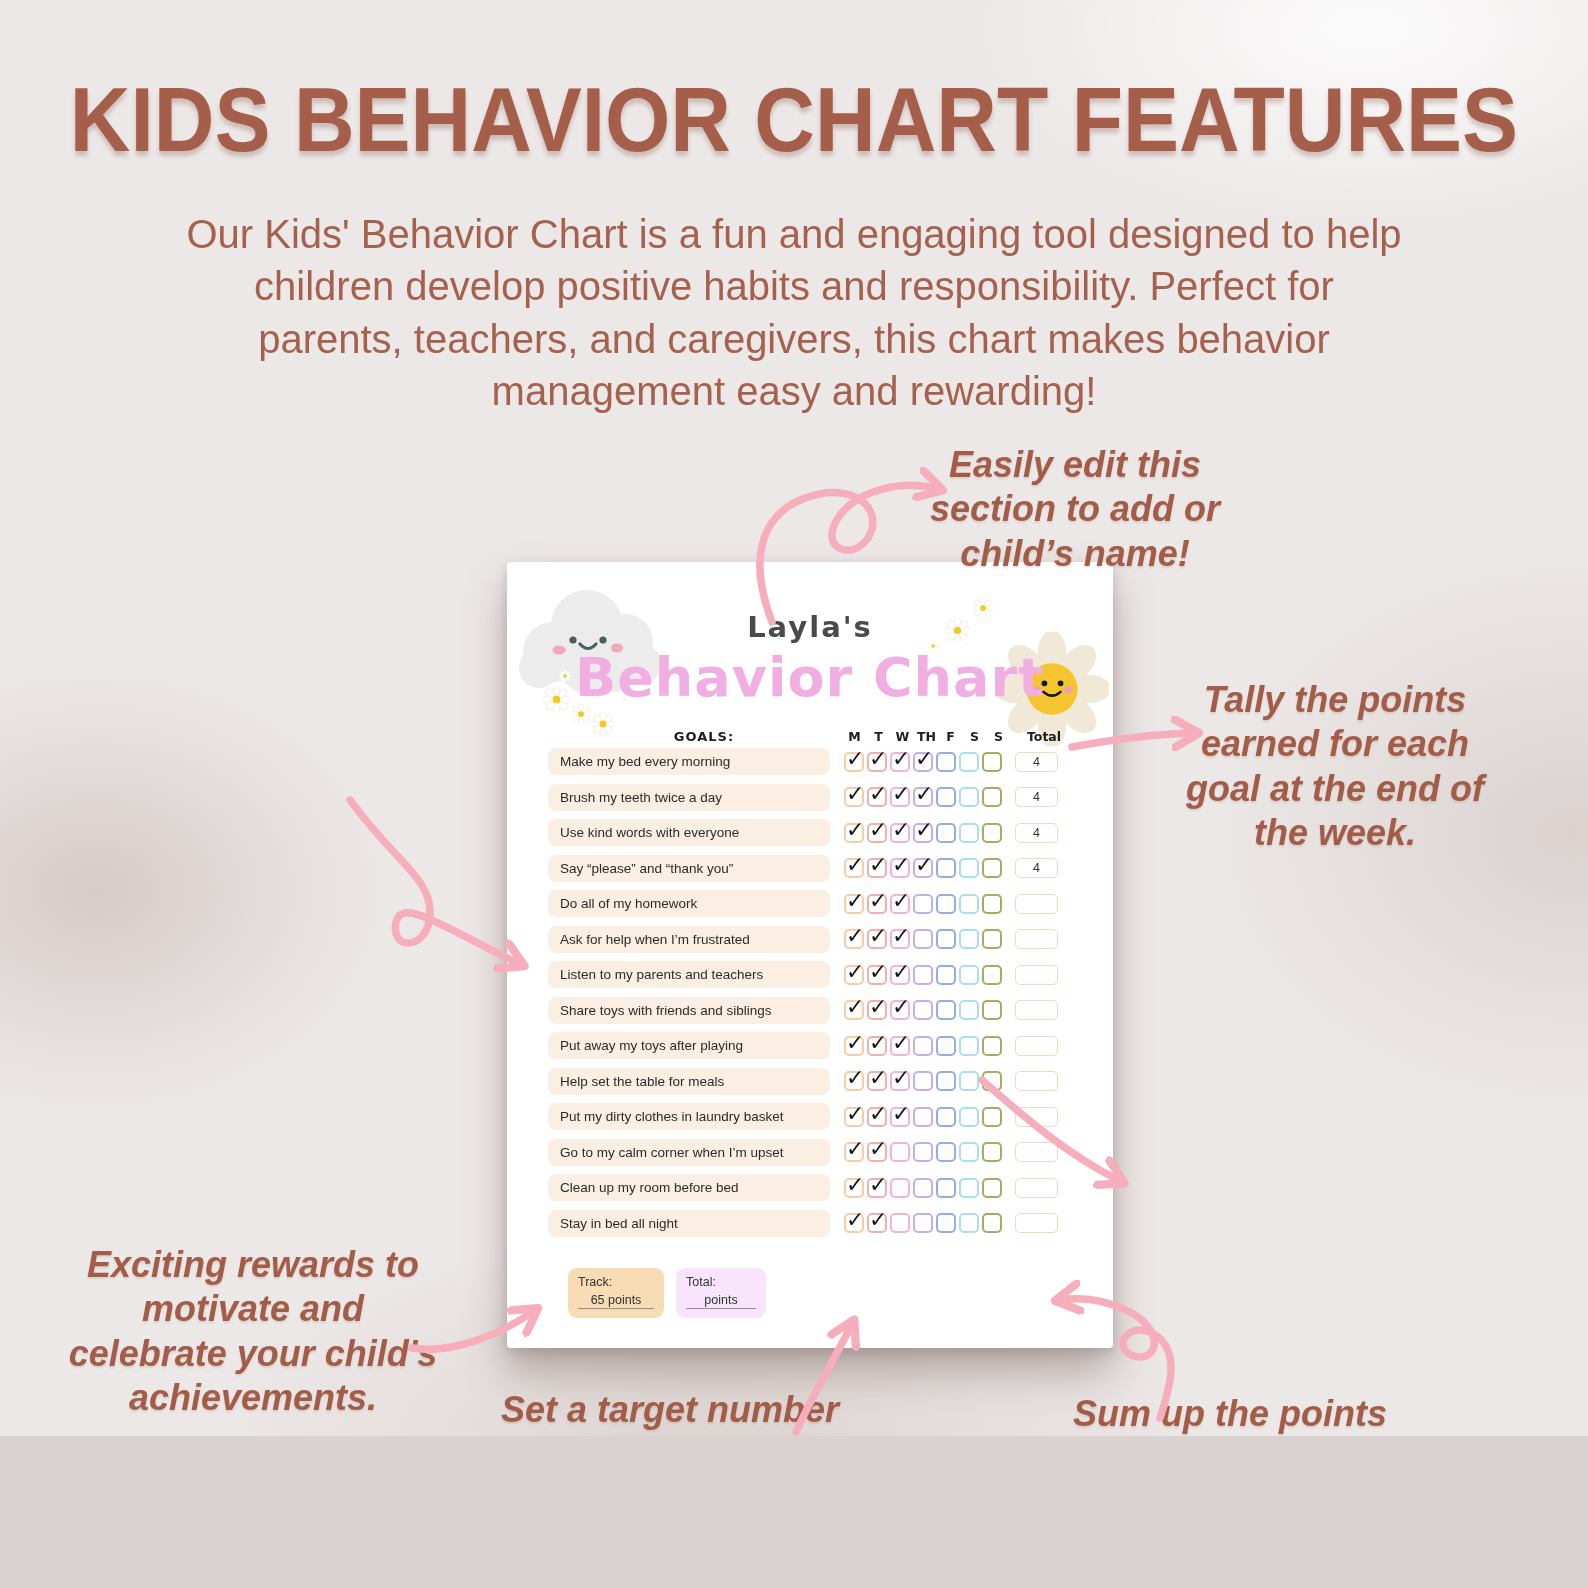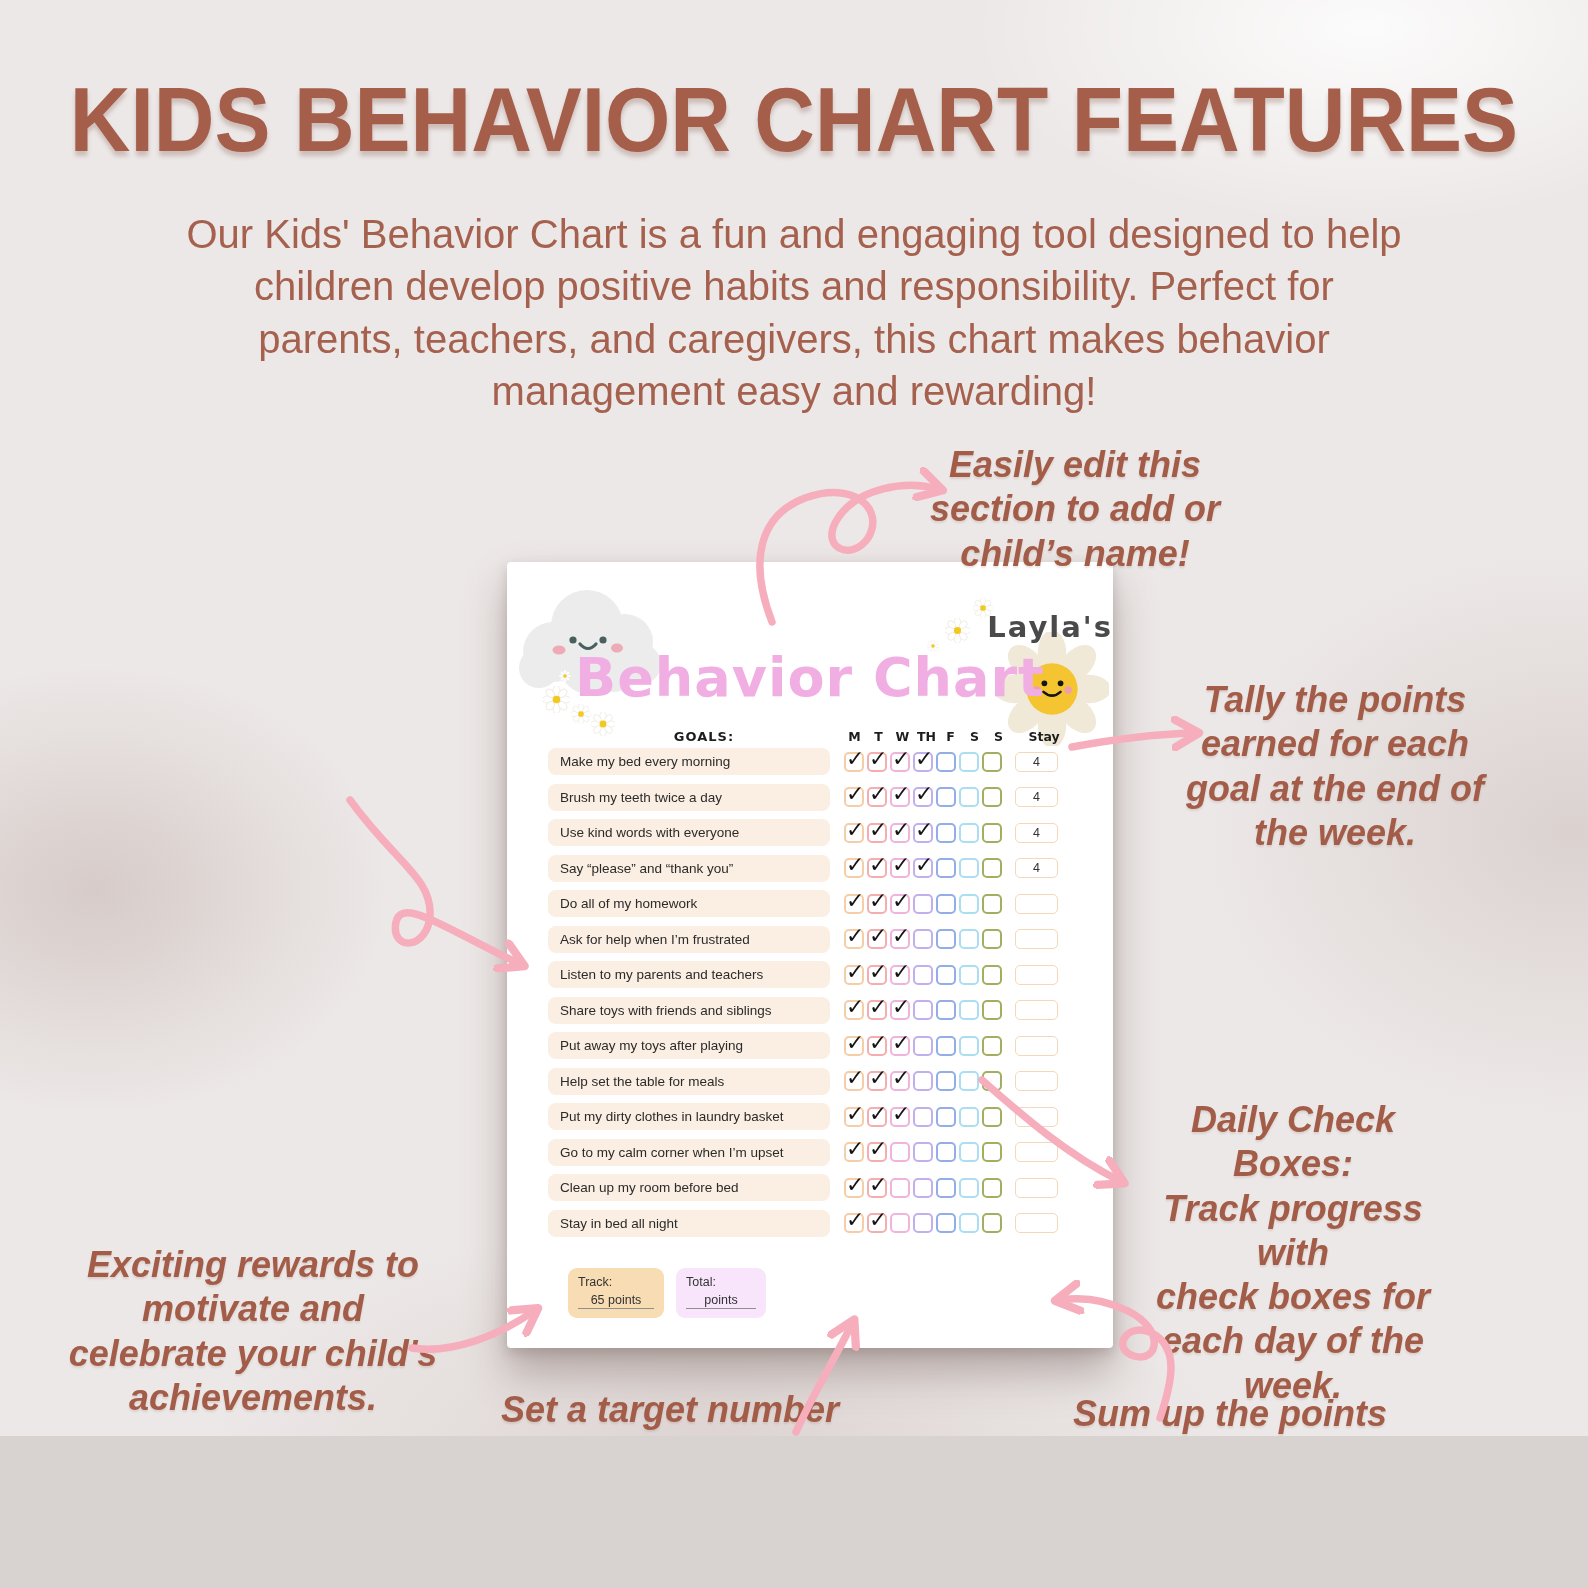--- a/index.html
+++ b/index.html
@@ -22,21 +22,21 @@
   .note-edit{left:905px;top:443px;width:340px;}
   .note-tally{left:1180px;top:678px;width:310px;}
   .note-goals{left:150px;top:680px;width:360px;}
   .note-daily{left:1128px;top:1098px;width:330px;}
   .note-rewards{left:68px;top:1243px;width:370px;}
   .note-goalpts{left:495px;top:1388px;width:350px;}
   .note-sum{left:1055px;top:1392px;width:350px;}
 
   .doc{position:absolute;left:507px;top:562px;width:606px;height:786px;background:#ffffff;
     border-radius:4px;box-shadow:0 24px 42px rgba(118,98,93,.45),0 5px 12px rgba(118,98,93,.28);}
-  .layla{position:absolute;top:48px;left:0;width:100%;text-align:right;
+  .layla{position:absolute;top:48px;left:0;width:100%;text-align:center;
     font-family:"DejaVu Sans",sans-serif;font-weight:bold;font-size:29px;color:#4a4a4a;letter-spacing:2px;}
   .bigtitle{position:absolute;top:84px;left:0;width:100%;text-align:center;
     font-family:"DejaVu Sans",sans-serif;font-weight:bold;font-size:54px;color:#f0aee3;letter-spacing:1px;}
   .cloud{position:absolute;left:2px;top:18px;}
   .flower{position:absolute;right:4px;top:70px;}
   .mini{position:absolute;}
 
   .goals-head{position:absolute;left:56px;top:167px;width:282px;text-align:center;
     font-family:"DejaVu Sans",sans-serif;font-weight:bold;font-size:13px;color:#1d1d1d;letter-spacing:1px;}
   .dayheads{position:absolute;left:337px;top:167px;display:flex;}
@@ -161,21 +161,21 @@
     <div class="goals-head">GOALS:</div>
     <div class="dayheads" id="dayheads">
         <span class="dh">M</span>
         <span class="dh">T</span>
         <span class="dh">W</span>
         <span class="dh">TH</span>
         <span class="dh">F</span>
         <span class="dh">S</span>
         <span class="dh">S</span>
       </div>
-    <div class="tothead">Stay</div>
+    <div class="tothead">Total</div>
 
     <div class="rows" id="rows">
         <div class="row">
           <div class="pill">Make my bed every morning</div>
           <div class="boxes">
             <span class="cb" style="border-color: rgb(245, 205, 166);">
               <span class="ck">✓</span>
             </span>
             <span class="cb" style="border-color: rgb(244, 174, 174);">
               <span class="ck">✓</span>
@@ -453,25 +453,20 @@
     </div>
   </div>
 
   <div class="note note-edit">Easily edit this
 section to add or
 child’s name!</div>
   <div class="note note-tally">Tally the points
 earned for each
 goal at the end of
 the week.</div>
-  <div class="note note-daily">Daily Check Boxes:
-Track progress with
-check boxes for
-each day of the
-week.</div>
   <div class="note note-rewards">Exciting rewards to
 motivate and
 celebrate your child's
 achievements.</div>
   <div class="note note-goalpts">Set a target number
 of points to earn a
 reward, encouraging
 consistent effort.</div>
   <div class="note note-sum">Sum up the points
 earned throughout

